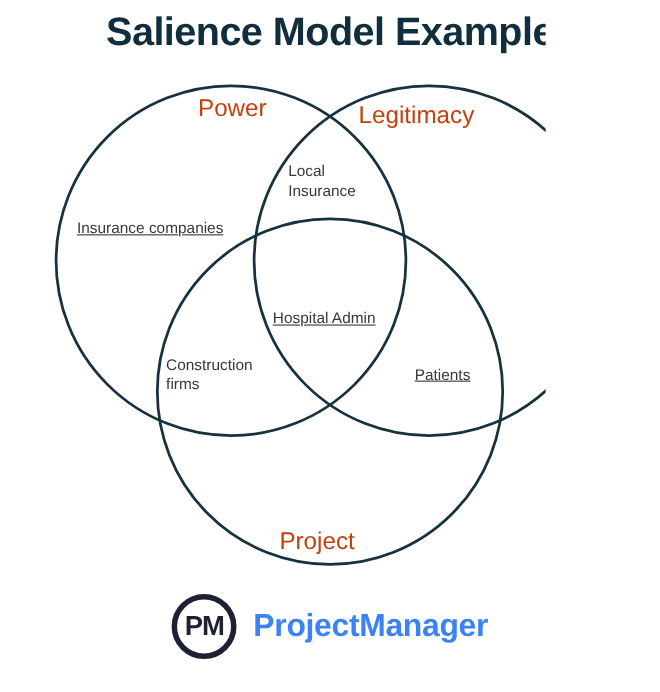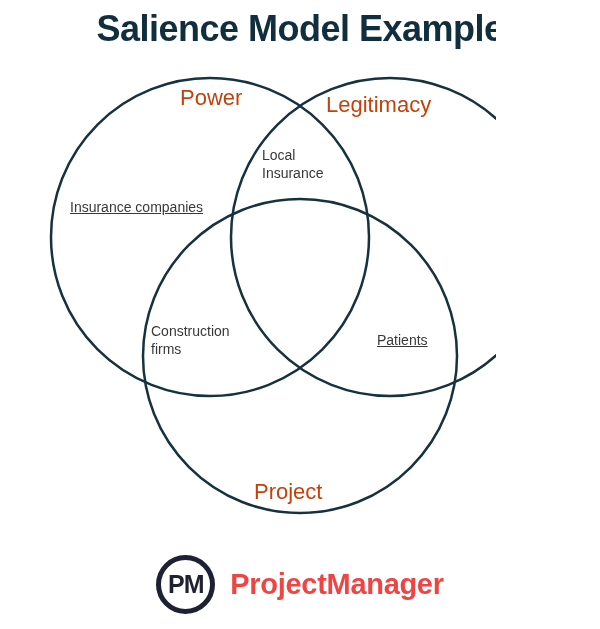--- a/index.html
+++ b/index.html
@@ -46,21 +46,21 @@
   .region-label {
     position: absolute;
     font-size: 14px;
     font-weight: 400;
     color: #383838;
     line-height: 1.32;
   }
   .nowrap { white-space: nowrap; text-decoration: underline; }
   .footer-logo {
     position: absolute;
-    top: 555px;
+    top: 540px;
     left: 0;
     width: 600px;
     display: flex;
     align-items: center;
     justify-content: center;
     gap: 15px;
     text-align: center;
   }
   .pm-mark {
     width: 49px;
@@ -73,21 +73,21 @@
     font-size: 25px;
     font-weight: bold;
     letter-spacing: -1px;
     color: #1d2133;
     flex: 0 0 auto;
   }
   .wordmark {
     font-size: 29px;
     font-weight: bold;
     letter-spacing: -0.3px;
-    color: #ef4444;
+    color: #3b82f6;
     white-space: nowrap;
   }
 </style>
 </head>
 <body>
 
 <div class="canvas">
 
   <div class="title">Salience Model Example</div>
 
@@ -101,20 +101,21 @@
 
   <div class="set-label" style="left:326px; top:92px;">Legitimacy</div>
 
   <div class="set-label" style="left:254px; top:479px;">Project</div>
 
   <div class="region-label nowrap" style="left:70px; top:198px;">Insurance companies</div>
 
   <div class="region-label" style="left:262px; top:146px; width:92px;">Local Insurance</div>
 
 
+  <div class="region-label nowrap" style="left:248px; top:280px;">Hospital Admin</div>
 
   <div class="region-label" style="left:151px; top:322px; width:100px;">Construction firms</div>
 
   <div class="region-label nowrap" style="left:377px; top:331px;">Patients</div>
 
   <div class="footer-logo">
     <div class="pm-mark">PM</div>
     <div class="wordmark">ProjectManager</div>
   </div>
 

